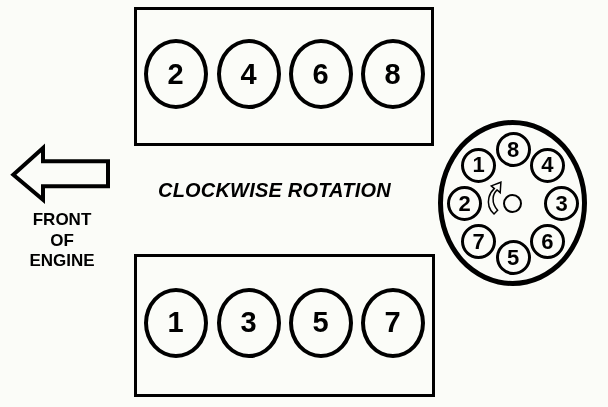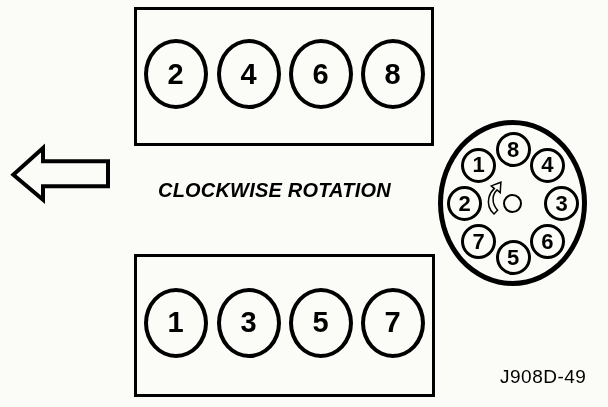--- a/index.html
+++ b/index.html
@@ -164,20 +164,25 @@
   </div>
 
   <div class="rotation-block">
     <div>CLOCKWISE ROTATION</div>
   </div>
 
   <svg class="front-arrow-svg" width="100" height="57" viewBox="0 0 100 57">
     <polygon points="2.3,28.7 32,2 32,15.3 97,15.3 97,40.3 32,40.3 32,53.7" fill="#fbfcf8" stroke="#000" stroke-width="4" stroke-linejoin="miter"></polygon>
   </svg>
 
+  <div class="front-label">
+    <div>FRONT</div>
+    <div>OF</div>
+    <div>ENGINE</div>
+  </div>
 
   <div class="distributor">
     <div class="dist-ring"></div>
 
     <div class="plug p0">8</div>
     <div class="plug p1">4</div>
     <div class="plug p2">3</div>
     <div class="plug p3">6</div>
     <div class="plug p4">5</div>
     <div class="plug p5">7</div>
@@ -193,15 +198,14 @@
                L 4.3 4.9
                L 13.9 1.2
                L 13.2 11.6
                L 10.1 8.9
                C 7.8 11 6.3 14 6.1 17.4
                C 5.9 21.6 7.4 25.8 10.6 29.2
                Z" fill="#fbfcf8" stroke="#000" stroke-width="1.5" stroke-linejoin="miter"></path>
     </svg>
   </div>
 
-  <div class="figure-code">J908D-49</div>
 
 </div>
 
 </body></html>

